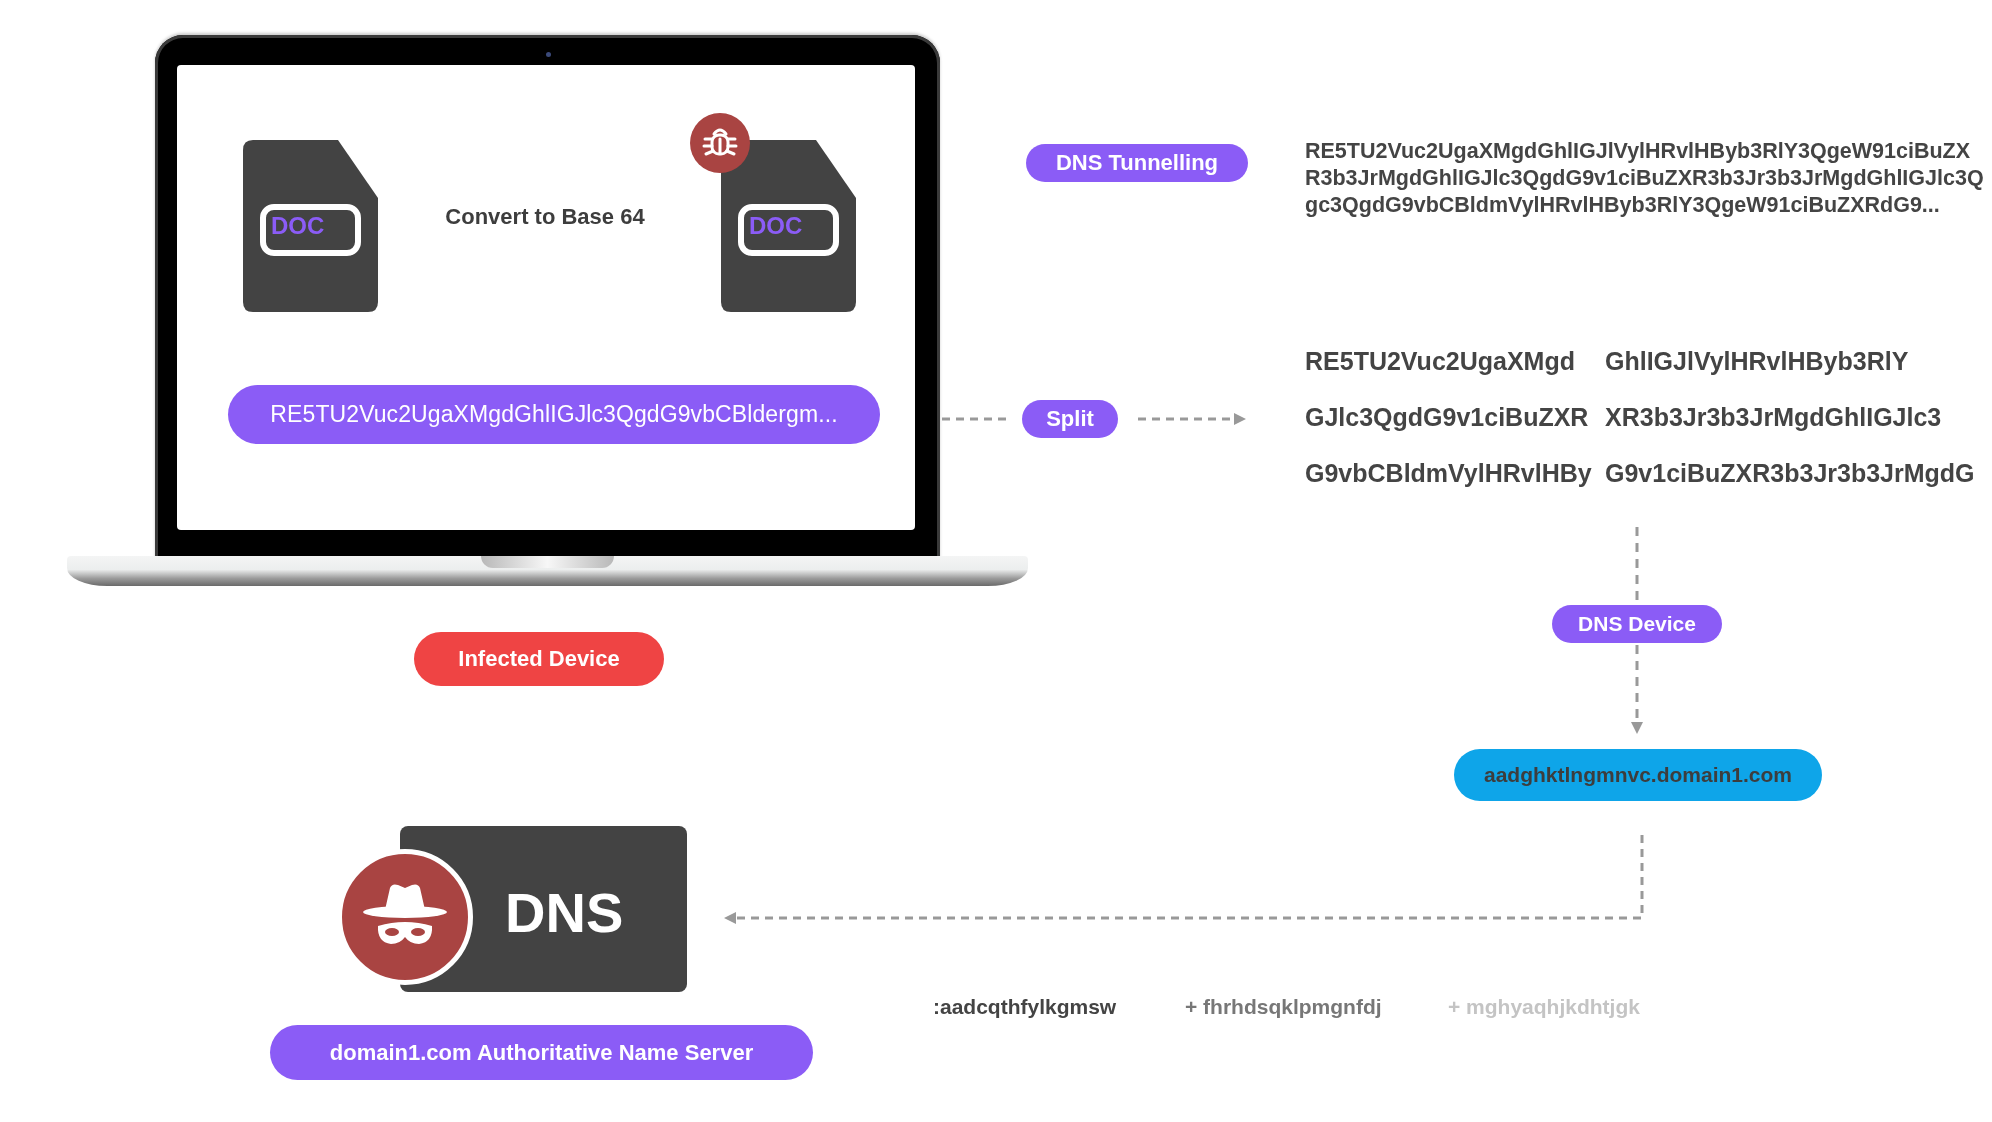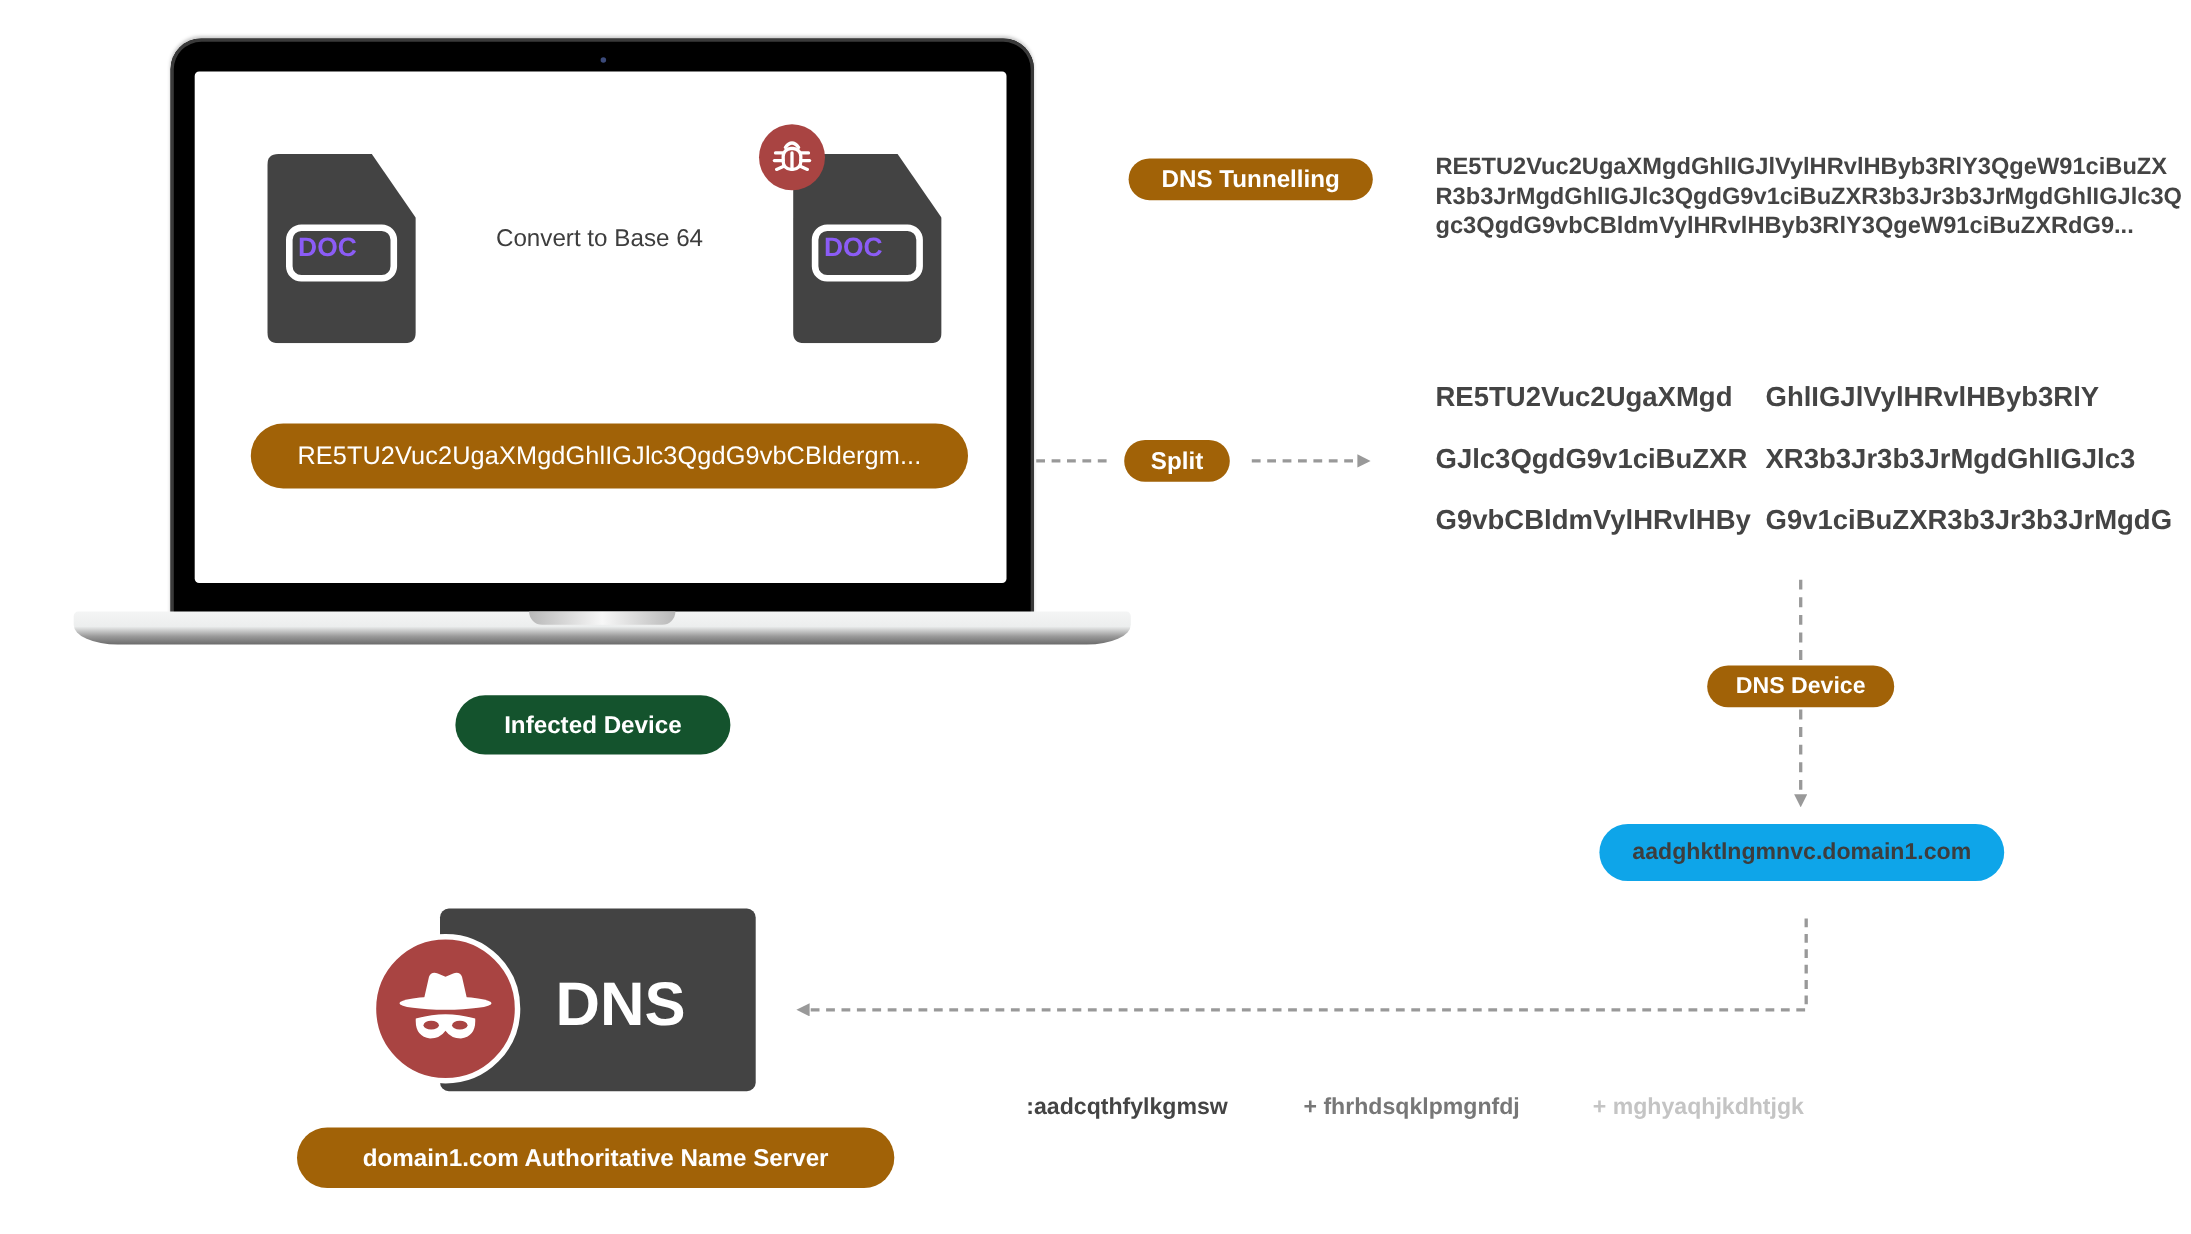--- a/index.html
+++ b/index.html
@@ -19,32 +19,32 @@
     background: linear-gradient(90deg,#b8b8b8,#f7f7f7 50%,#b8b8b8); border-radius: 0 0 14px 14px; }
 
   
   .doc { width: 135px; height: 172px; }
   .doc-label { font-weight: bold; font-size: 24px; color: #8b5cf6; }
 
   .bug-circle { left: 690px; top: 113px; width: 60px; height: 60px; border-radius: 50%;
     background: #A94442; display: flex; align-items: center; justify-content: center; }
 
   .convert-label { left: 400px; top: 204px; width: 290px; text-align: center;
-    font-weight: normal; font-size: 22px; color: #3d3d3d; }
+    font-weight: bold; font-size: 22px; color: #3d3d3d; }
 
   .pill { border-radius: 999px; display: flex; align-items: center; justify-content: center;
     font-weight: bold; white-space: nowrap; }
-  .pill-dark { background: #a16207; color: #fff; }
+  .pill-dark { background: #8b5cf6; color: #fff; }
 
   .long-pill { left: 228px; top: 385px; width: 652px; height: 59px; font-weight: normal;
     font-size: 23px; letter-spacing: 0.1px; }
   .split-pill { left: 1022px; top: 400px; width: 96px; height: 38px; font-size: 22px; text-align: right; }
   .tunnel-pill { left: 1026px; top: 144px; width: 222px; height: 38px; font-size: 22px; }
   .query-pill { left: 1552px; top: 605px; width: 170px; height: 38px; font-size: 21px; }
-  .infected-pill { left: 414px; top: 632px; width: 250px; height: 54px; background: #14532d;
+  .infected-pill { left: 414px; top: 632px; width: 250px; height: 54px; background: #ef4444;
     color: #fff; font-size: 22px; }
   .domain-pill { left: 1454px; top: 749px; width: 368px; height: 52px; background: #0ea5e9;
     color: #3d3d3d; font-size: 21px; font-weight: 600; }
   .auth-pill { left: 270px; top: 1025px; width: 543px; height: 55px; font-size: 22px; }
 
   .tunnel-text { left: 1305px; top: 138px; width: 680px; font-size: 21.5px; line-height: 27px;
     color: #444; font-weight: 600; word-break: break-all; }
 
   .split-grid { left: 1305px; top: 350px; display: grid; grid-template-columns: 300px 300px;
     row-gap: 34px; font-size: 25px; color: #444; font-weight: 600; }

